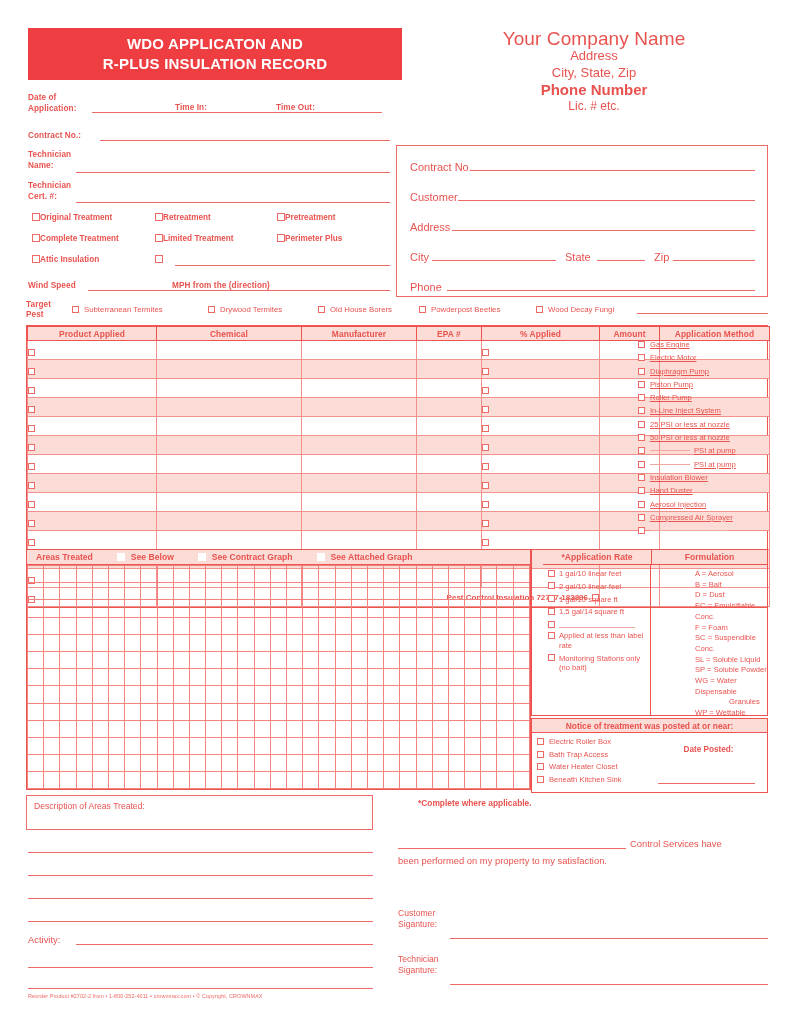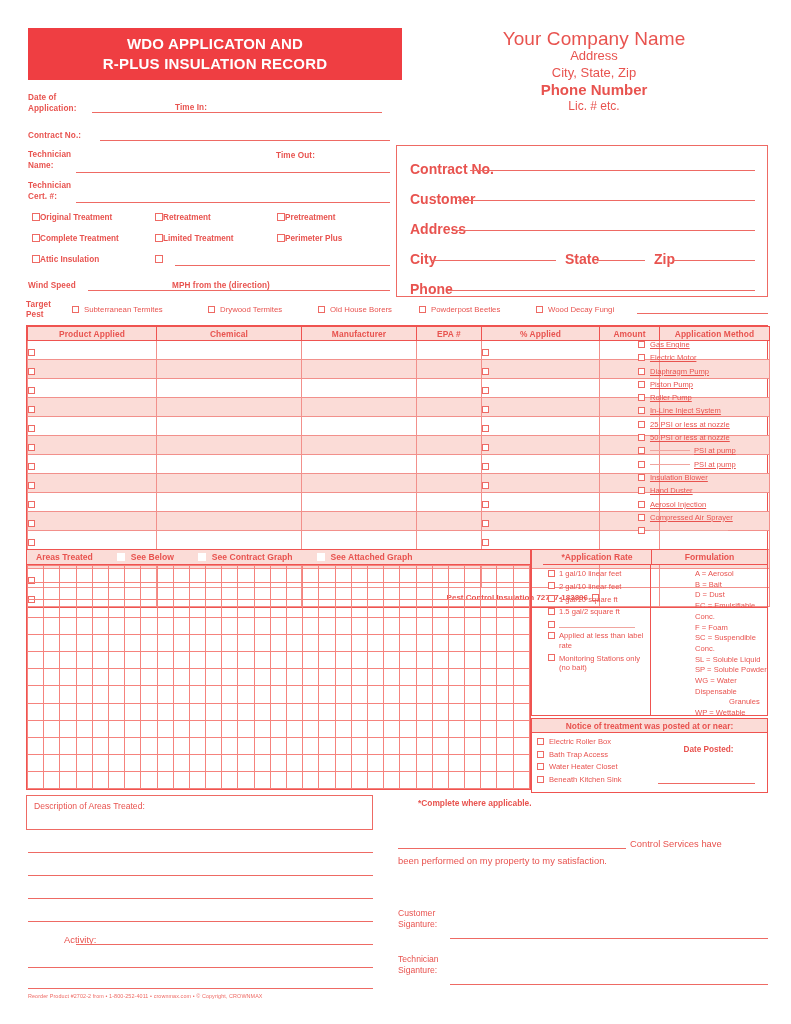--- a/index.html
+++ b/index.html
@@ -87,21 +87,21 @@
   .chkrow { position: absolute; font-size: 8.2px; font-weight: bold; }
 
   
   .cust-box {
     position: absolute;
     left: 396px; top: 145px;
     width: 372px; height: 152px;
     border: 1.6px solid #ee6a64;
     box-sizing: border-box;
   }
-  .cust-row { position: absolute; font-size: 14px; font-weight: bold; }
+  .cust-row { position: absolute; font-size: 11px; font-weight: normal; }
 
   
   .ptable {
     position: absolute;
     left: 26px; top: 325px;
     width: 742px;
     border: 1.6px solid #ef5350;
     box-sizing: border-box;
   }
   table.pt {
@@ -303,21 +303,21 @@
     <div class="addr">Address</div>
     <div class="city">City, State, Zip</div>
     <div class="phone">Phone Number</div>
     <div class="lic">Lic. # etc.</div>
   </div>
 
   <div class="infoline lbl" style="left:28px; top:92px; width:58px; line-height:11px;">Date of
 Application:</div>
   <div class="rule" style="left:92px; top:112px; width:290px;"></div>
   <div class="infoline lbl" style="left:175px; top:103px;">Time In:</div>
-  <div class="infoline lbl" style="left:276px; top:103px;margin-top:48px;">Time Out:</div>
+  <div class="infoline lbl" style="left:276px; top:103px;">Time Out:</div>
 
   <div class="infoline lbl" style="left:28px; top:131px;">Contract No.:</div>
   <div class="rule" style="left:100px; top:140px; width:290px;"></div>
 
   <div class="infoline lbl" style="left:28px; top:149px; width:62px; line-height:11px;">Technician
 Name:</div>
   <div class="rule" style="left:76px; top:172px; width:314px;"></div>
 
   <div class="infoline lbl" style="left:28px; top:180px; width:62px; line-height:11px;">Technician
 Cert. #:</div>
@@ -1025,21 +1025,21 @@
           <div class="ar-item">
             <span class="cb"></span>
             <span>2 gal/10 linear feet</span>
           </div>
           <div class="ar-item">
             <span class="cb"></span>
             <span>1 gal/10 square ft</span>
           </div>
           <div class="ar-item">
             <span class="cb"></span>
-            <span>1.5 gal/2 square ft</span>
+            <span>1.5 gal/14 square ft</span>
           </div>
           <div class="ar-item">
             <span class="cb"></span>
             <span class="ar-blankline"></span>
           </div>
           <div class="ar-item">
             <span class="cb"></span>
             <span>Applied at less than label rate</span>
           </div>
           <div class="ar-item">
@@ -1081,21 +1081,21 @@
 
   <div class="desc-box">
     <span>Description of Areas Treated:</span>
   </div>
   <div class="compl">*Complete where applicable.</div>
 
   <div class="rule" style="left:28px; top:852px; width:345px;"></div>
   <div class="rule" style="left:28px; top:875px; width:345px;"></div>
   <div class="rule" style="left:28px; top:898px; width:345px;"></div>
   <div class="rule" style="left:28px; top:921px; width:345px;"></div>
-  <div class="abs" style="left:28px; top:934px; font-size:9.4px;margin-left:36px;">Activity:</div>
+  <div class="abs" style="left:28px; top:934px; font-size:9.4px;">Activity:</div>
   <div class="rule" style="left:76px; top:944px; width:297px;"></div>
   <div class="rule" style="left:28px; top:967px; width:345px;"></div>
   <div class="rule" style="left:28px; top:988px; width:345px;"></div>
 
   <div class="rule" style="left:398px; top:848px; width:228px;"></div>
   <div class="bottom-text" style="left:630px; top:838px;">Control Services have</div>
   <div class="bottom-text" style="left:398px; top:855px;">been performed on my property to my satisfaction.</div>
 
   <div class="sig-lbl" style="left:398px; top:908px;">Customer
 Siganture:</div>

